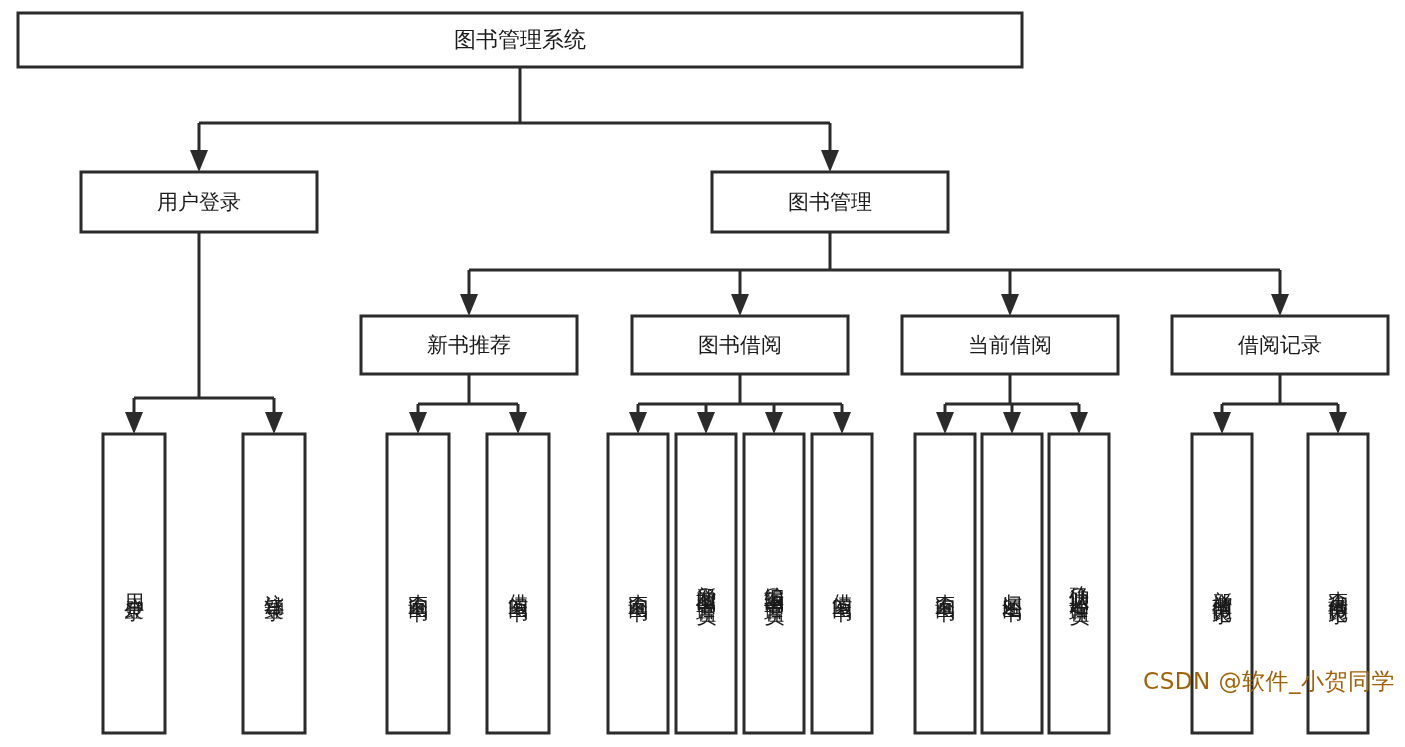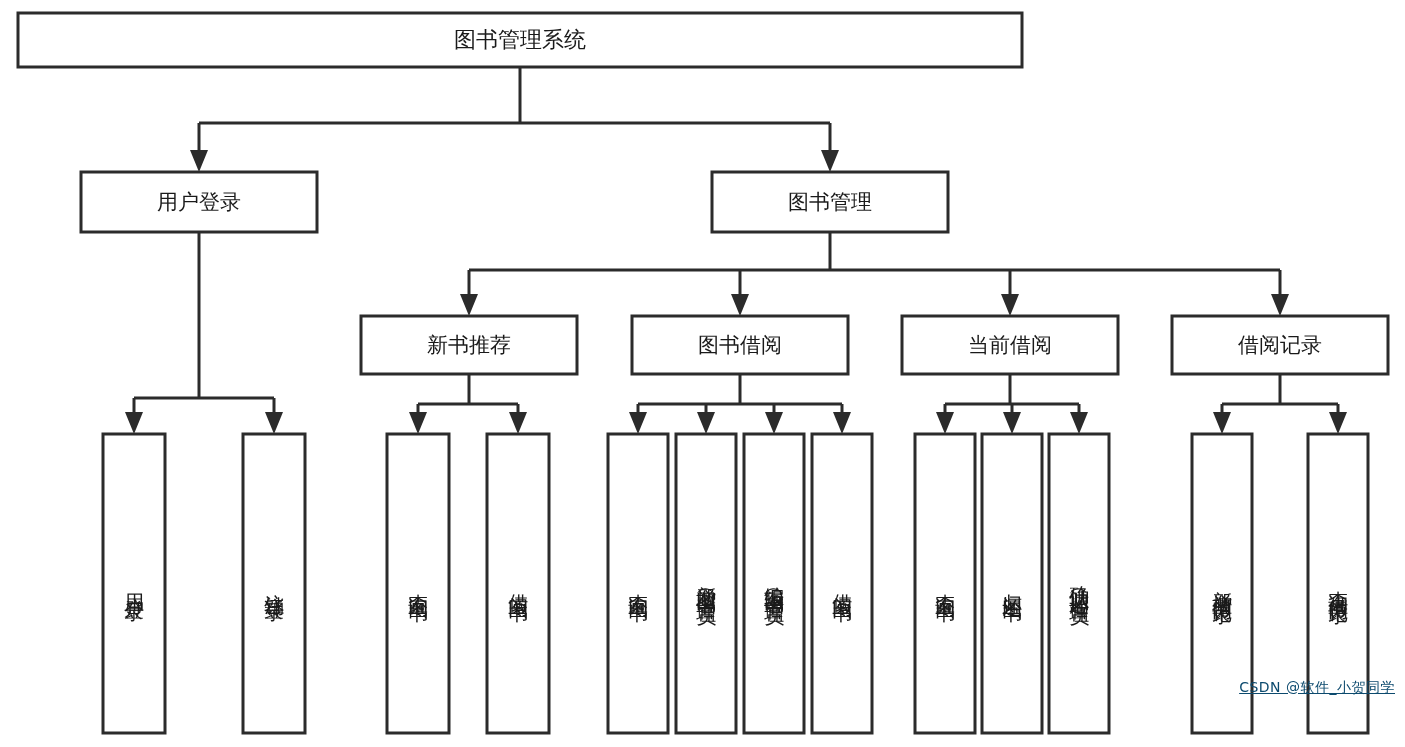--- a/index.html
+++ b/index.html
@@ -63,25 +63,24 @@
     letter-spacing: 3px;
     color: #1a1a1a;
     white-space: nowrap;
     pointer-events: none;
   }
   .watermark {
     position: absolute;
     right: 10px;
     bottom: 6px;
     font-family: "DejaVu Sans", "Liberation Sans", sans-serif;
-    font-size: 14px;
-    color: #0c4a6e;
+    font-size: 23px;
+    color: #a16207;
     letter-spacing: 0.5px;
     user-select: none;
-    text-decoration: underline;
   }
 </style>
 </head>
 <body>
 
 <div id="diagram-root">
   <svg class="diagram-canvas" viewBox="0 0 1405 747">
     <g id="connectors-layer">
         <line x1="520" y1="67" x2="520" y2="123" class="connector-line"></line>
         <line x1="199" y1="123" x2="830" y2="123" class="connector-line"></line>

